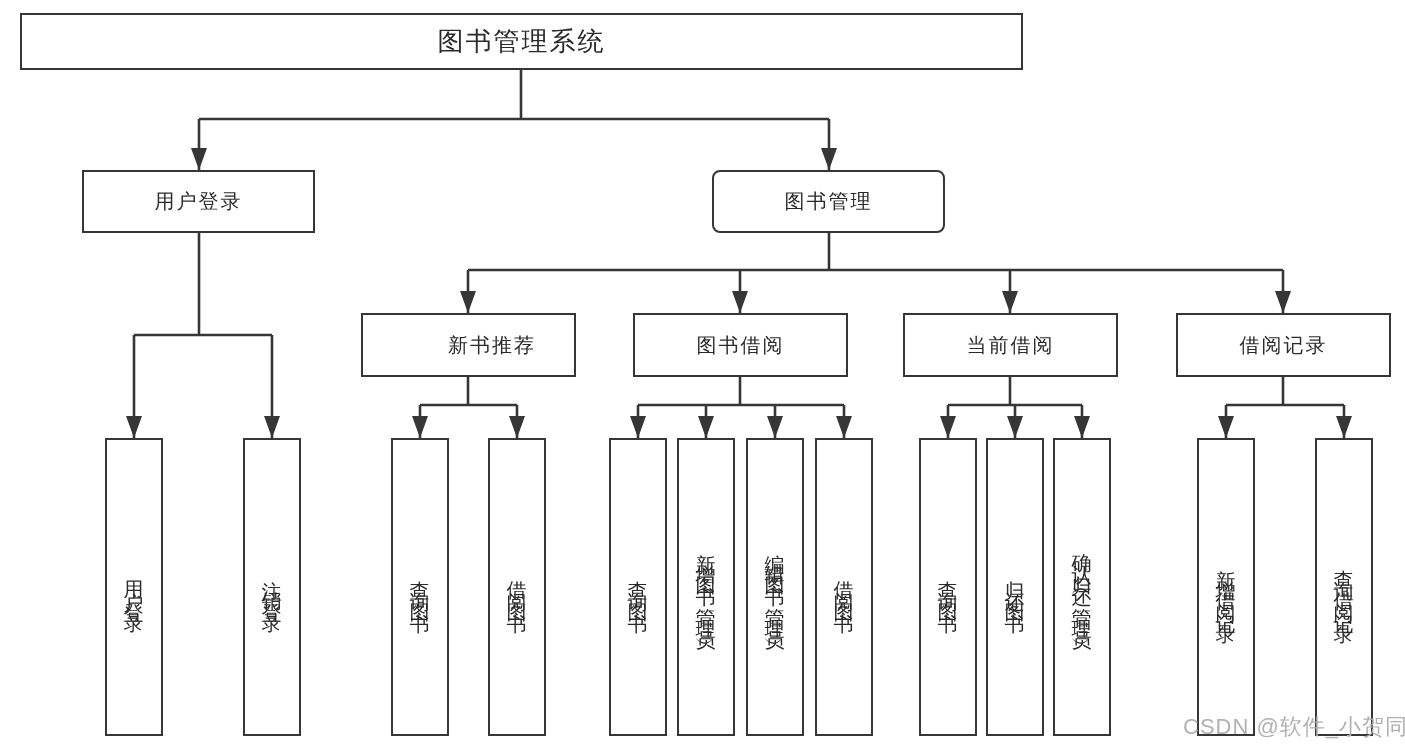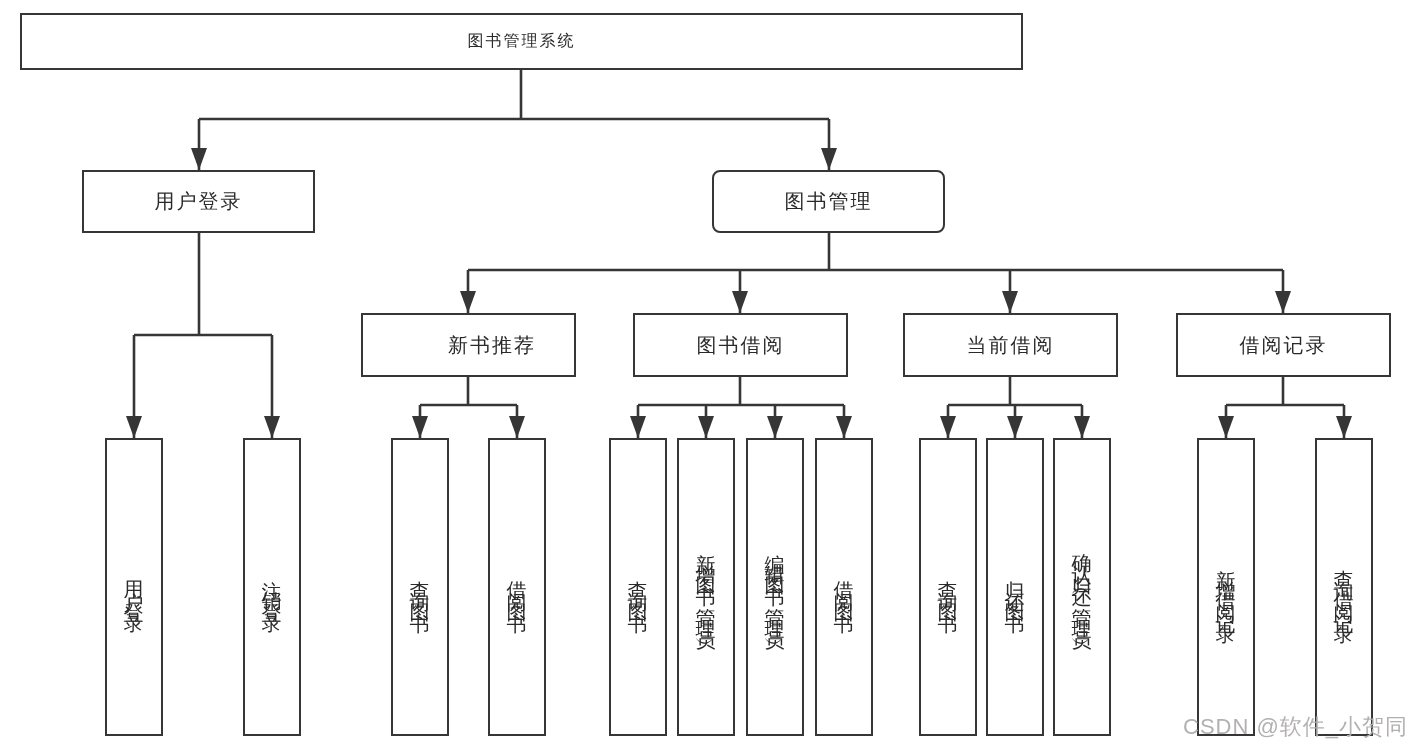--- a/index.html
+++ b/index.html
@@ -24,21 +24,21 @@
     display: flex;
     align-items: center;
     justify-content: center;
     color: #2a2a2a;
   }
   .hbox span {
     font-size: 20px;
     letter-spacing: 2px;
     white-space: nowrap;
   }
-  .root-box span { font-size: 16px; }
+  .root-box span { font-size: 26px; }
   .vbox span {
     writing-mode: vertical-rl;
     text-orientation: mixed;
     font-size: 20px;
     letter-spacing: 11px;
     line-height: 1;
     white-space: nowrap;
   }
   .watermark {
     position: absolute;

